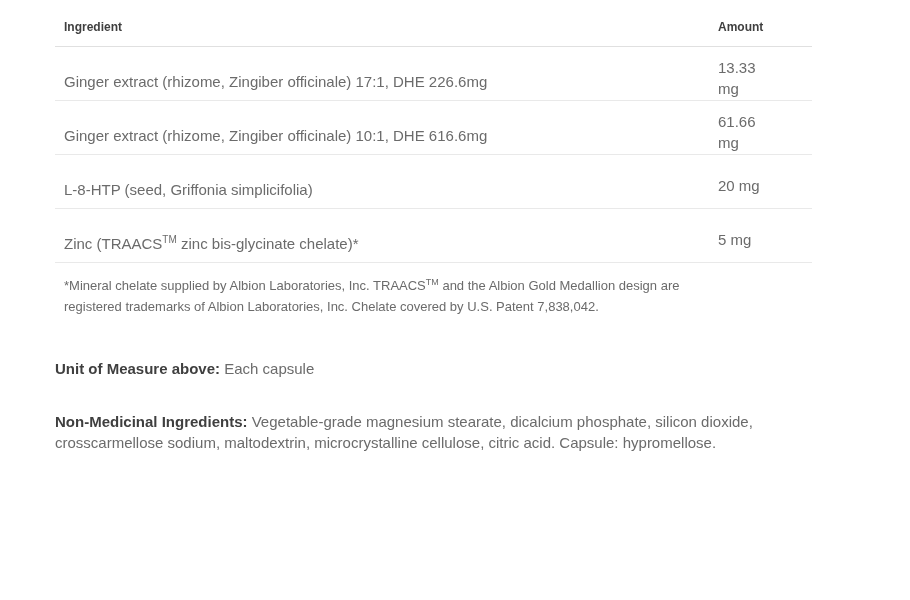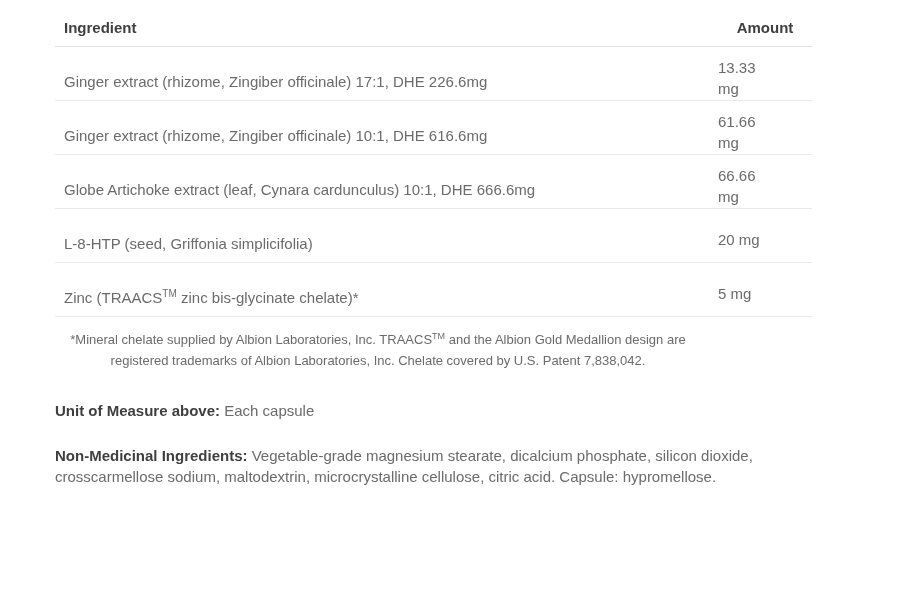--- a/index.html
+++ b/index.html
@@ -23,26 +23,26 @@
     border-collapse: collapse;
     table-layout: fixed;
     width: 757px;
   }
   col.col-ingredient { width: 663px; }
   col.col-amount     { width: 94px; }
   th {
     text-align: left;
     font-weight: bold;
     color: #3f3f3f;
-    font-size: 15px;
+    font-size: 12px;
     line-height: 21px;
     padding: 8px 0 8px 9px;
     border-bottom: 1px solid #e0e0e0;
   }
-  th.amount-h { padding-left: 0; text-align: center; }
+  th.amount-h { padding-left: 0; }
   td {
     border-bottom: 1px solid #e9e9e9;
     padding: 24px 0 8px 9px;
     line-height: 21px;
     vertical-align: middle;
     color: #6b6b6b;
   }
   td.cell-amount {
     padding: 8px 34px 0 0;
   }
@@ -50,30 +50,29 @@
     font-size: 10px;
     line-height: 0;
     margin-top: 32px;
   }
   .footnote {
     margin: 12px 0 0 9px;
     max-width: 628px;
     font-size: 13px;
     line-height: 21px;
     color: #6b6b6b;
-    text-align: center;
   }
   .footnote sup { font-size: 9px; }
   p.para {
     margin: 0;
     line-height: 21px;
     color: #6b6b6b;
   }
-  p.unit    { margin-top: 29px; }
-  p.nonmed  { margin-top: 24px; max-width: 748px; }
+  p.unit    { margin-top: 41px; }
+  p.nonmed  { margin-top: 32px; max-width: 748px; }
   strong.lbl {
     font-weight: bold;
     color: #3f3f3f;
   }
 </style>
 </head>
 <body>
 
 <div class="page">
 
@@ -92,24 +91,20 @@
     <tr>
       <td class="cell-ingredient">Ginger extract (rhizome, Zingiber officinale) 17:1, DHE 226.6mg</td>
       <td class="cell-amount">13.33 mg</td>
     </tr>
 
     <tr>
       <td class="cell-ingredient">Ginger extract (rhizome, Zingiber officinale) 10:1, DHE 616.6mg</td>
       <td class="cell-amount">61.66 mg</td>
     </tr>
 
-    <tr>
-      <td class="cell-ingredient">Globe Artichoke extract (leaf, Cynara cardunculus) 10:1, DHE 666.6mg</td>
-      <td class="cell-amount">66.66 mg</td>
-    </tr>
 
 
     <tr>
       <td class="cell-ingredient">L-8-HTP (seed, Griffonia simplicifolia)</td>
       <td class="cell-amount">20 mg</td>
     </tr>
 
     <tr>
       <td class="cell-ingredient">Zinc (TRAACS<sup>TM</sup> zinc bis-glycinate chelate)*</td>
       <td class="cell-amount">5 mg</td>

